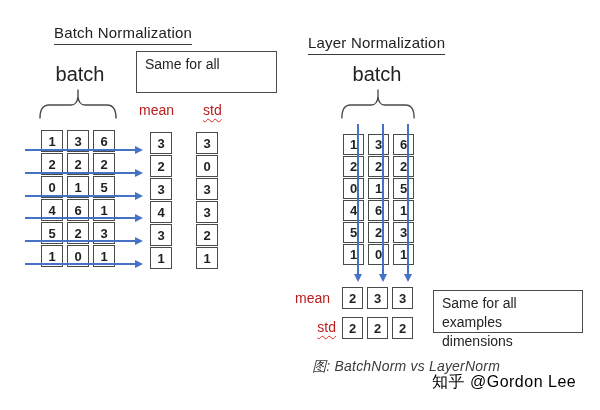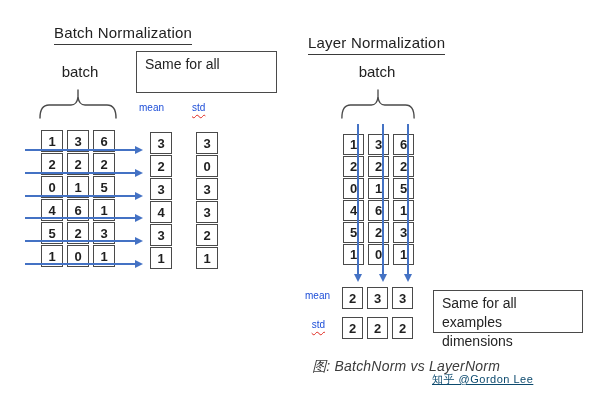--- a/index.html
+++ b/index.html
@@ -6,25 +6,25 @@
   .canvas{
     position:relative;width:600px;height:410px;background:#ffffff;
     font-family:"Liberation Sans","DejaVu Sans",sans-serif;color:#242424;
     overflow:hidden;
   }
   .abs{position:absolute;}
   .title{
     font-size:15px;letter-spacing:0.2px;color:#222;
     border-bottom:1.5px solid #3a3a3a;padding-bottom:3px;display:inline-block;
   }
-  .label{font-size:15px;color:#222;}
-  .small-label{font-size:10px;color:#1d4ed8;}
+  .label{font-size:20px;color:#222;}
+  .small-label{font-size:14px;color:#b91c1c;}
   .std-label{
     text-decoration:underline wavy #e0281e;
-    text-decoration-thickness:1px;text-underline-offset:3px;
+    text-decoration-thickness:1px;text-underline-offset:3px;margin-left:11px;
   }
   .note-box{
     border:1.5px solid #4a4a4a;font-size:14px;line-height:19px;
     padding:3px 6px 0 8px;box-sizing:border-box;background:#fff;
   }
   .grid3{display:grid;grid-template-columns:repeat(3,22px);column-gap:4px;row-gap:1px;}
   .grid3 .cell{height:22px;}
   .grid3-sm{display:grid;grid-template-columns:repeat(3,21px);column-gap:4px;row-gap:1px;}
   .grid3-sm .cell{height:21px;}
   .grid1{display:grid;grid-template-columns:22px;row-gap:1px;}
@@ -41,21 +41,21 @@
     content:'';position:absolute;right:-8px;top:-3px;width:0;height:0;
     border-left:8px solid #4472c4;border-top:4px solid transparent;border-bottom:4px solid transparent;
   }
   .v-arrow{position:absolute;top:124px;height:150px;width:2px;background:#4472c4;}
   .v-arrow::after{
     content:'';position:absolute;bottom:-8px;left:-3px;width:0;height:0;
     border-top:8px solid #4472c4;border-left:4px solid transparent;border-right:4px solid transparent;
   }
   .brace{stroke:#4a4a4a;stroke-width:1.4;fill:none;stroke-linecap:round;}
   .caption{font-size:14px;font-style:italic;color:#3c3c3c;letter-spacing:0.2px;}
-  .watermark{font-size:11px;color:#0c4a6e;letter-spacing:0.5px;text-shadow:1px 1px 0 #ffffff;text-decoration:underline;}
+  .watermark{font-size:16px;color:#000000;letter-spacing:0.5px;text-shadow:1px 1px 0 #ffffff;}
 </style>
 </head>
 <body>
 
 <div class="canvas">
 
   <div class="abs" style="left:10px;top:24px;margin-left:44px;">
     <span class="title">Batch Normalization</span>
   </div>
 

